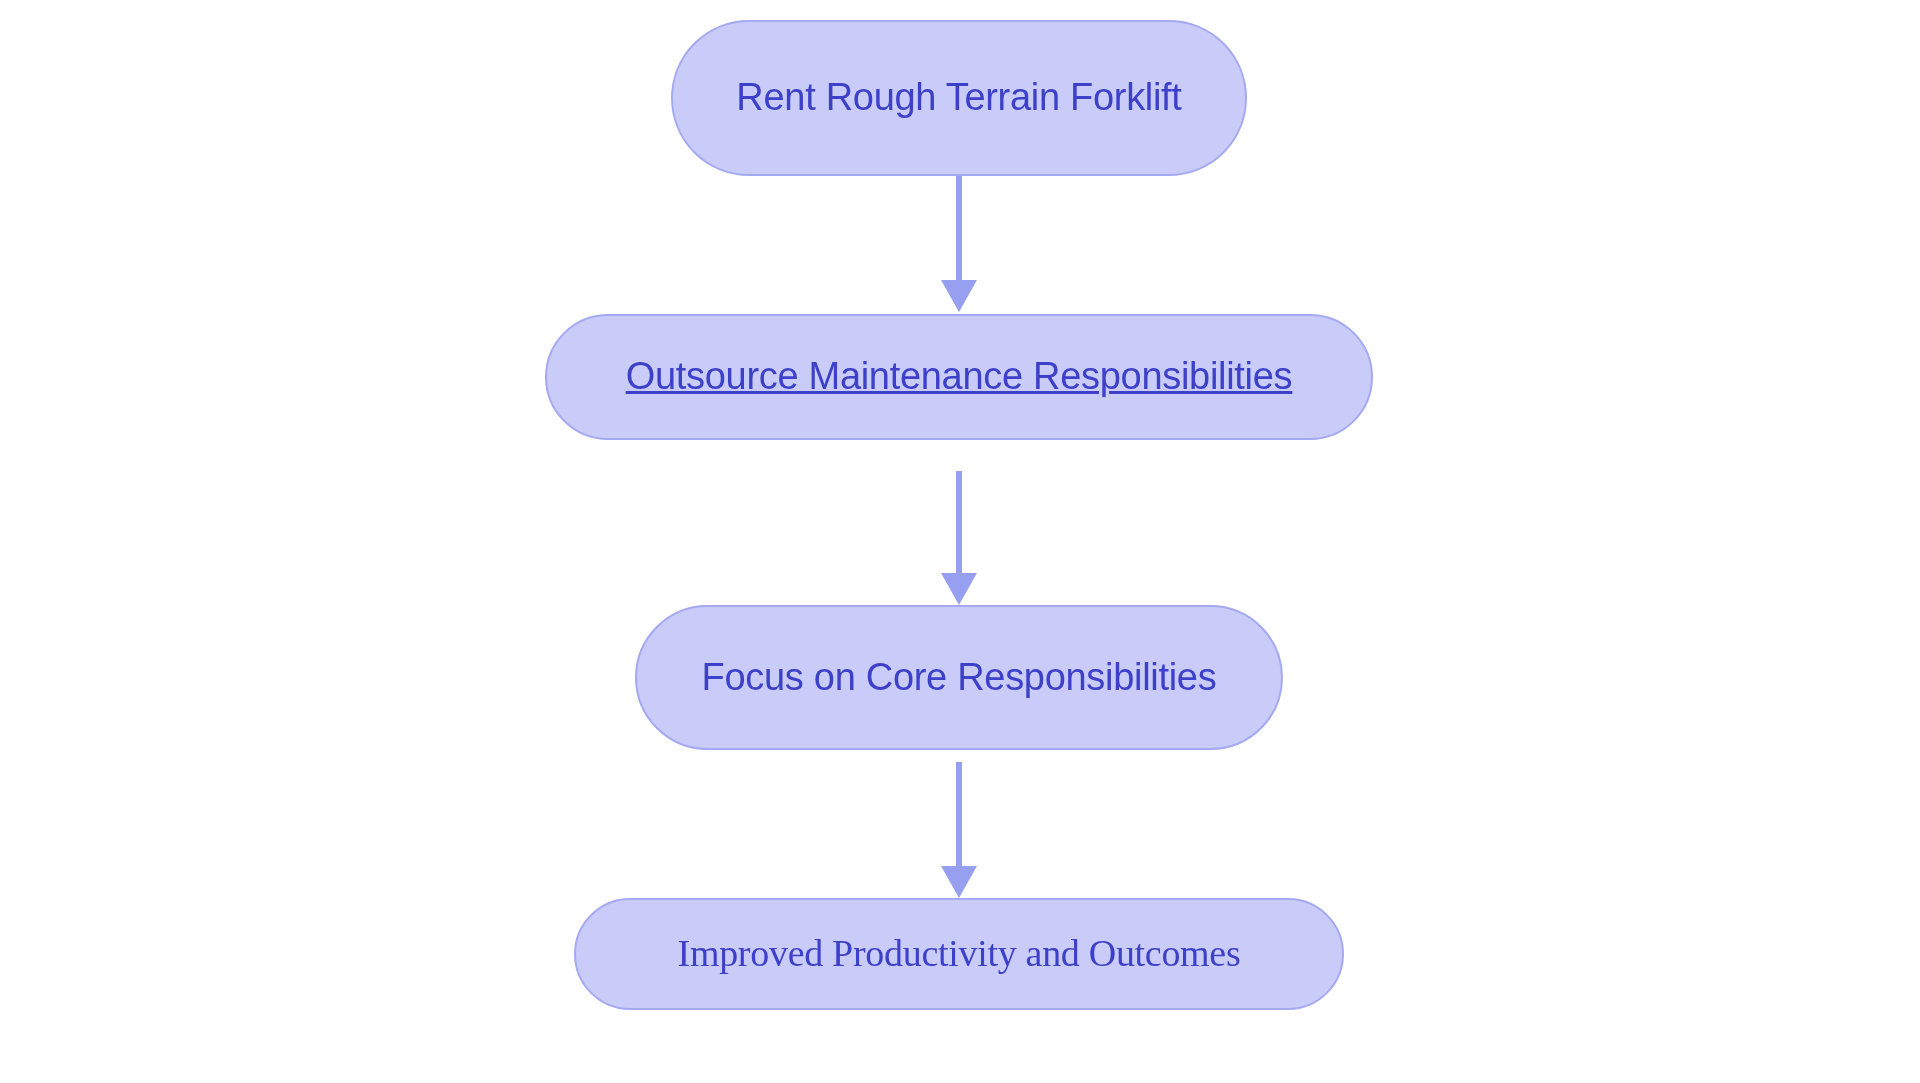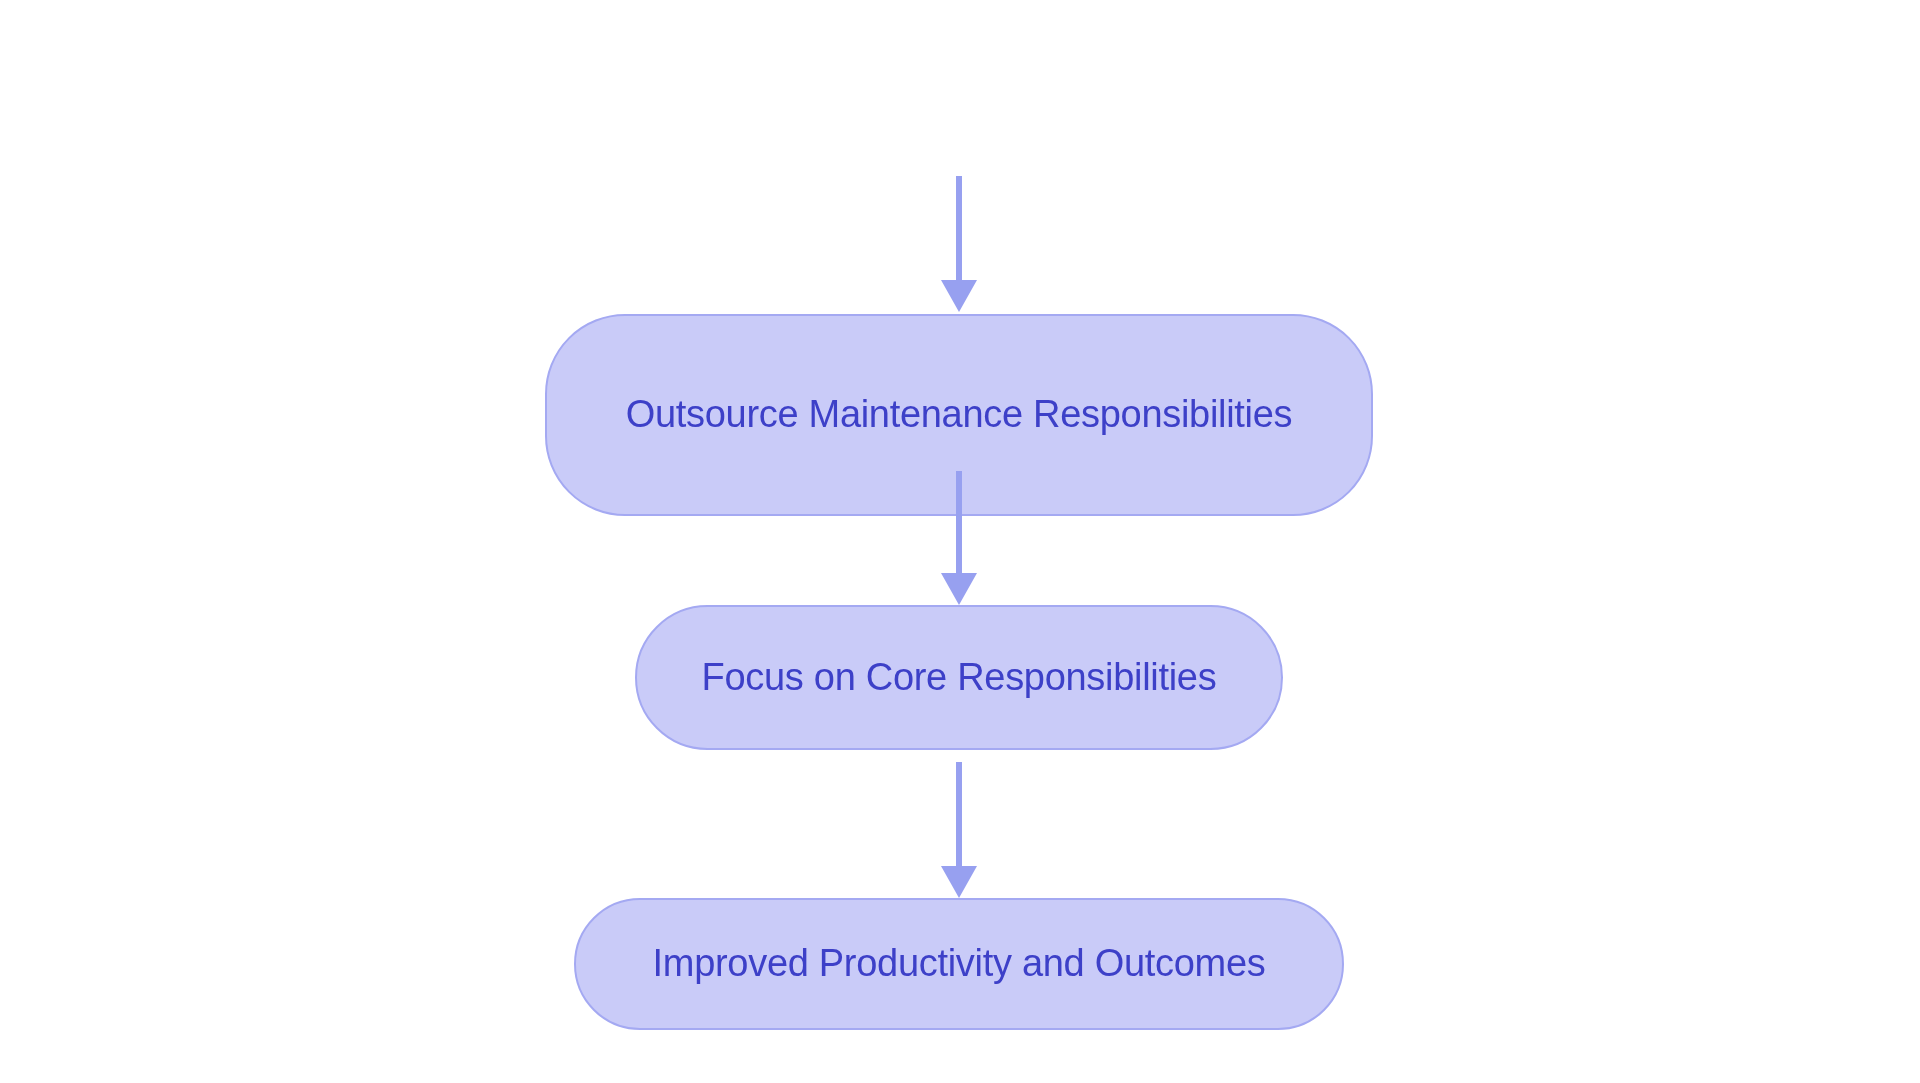--- a/index.html
+++ b/index.html
@@ -26,23 +26,23 @@
     border: 2.5px solid var(--node-border, #a4a9f2);
     border-radius: 80px;
     color: var(--node-text, #3d40c8);
     font-size: 38px;
     font-weight: 400;
     letter-spacing: -0.3px;
     line-height: 1.2;
     white-space: nowrap;
   }
   .node-1 { left: 671px; top:  20px; width: 576px; height: 156px; }
-  .node-2 { left: 545px; top: 314px; width: 828px; height: 202px; }
+  .node-2 { left: 545px; top: 314px; width: 828px; height: 126px; text-decoration: underline; }
   .node-3 { left: 635px; top: 605px; width: 648px; height: 145px; }
-  .node-4 { left: 574px; top: 898px; width: 770px; height: 132px; }
+  .node-4 { left: 574px; top: 898px; width: 770px; height: 112px; font-family: Liberation Serif, serif; }
 
   .flow-arrow {
     position: absolute;
     width: 36px;
     left: 941px;
   }
   .arrow-line {
     position: absolute;
     left: 15px;
     top: 0;
@@ -66,20 +66,23 @@
   .arrow-3 .arrow-line { height: 105px; }
   .arrow-1 .arrow-head { top: 104px; }
   .arrow-2 .arrow-head { top: 102px; }
   .arrow-3 .arrow-head { top: 104px; }
 </style>
 </head>
 <body>
 
 <div class="canvas">
 
+  <div class="flow-node node-1">
+    <span>Rent Rough Terrain Forklift</span>
+  </div>
 
   <div class="flow-arrow arrow-1">
     <div class="arrow-line"></div>
     <div class="arrow-head"></div>
   </div>
 
   <div class="flow-node node-2">
     <span>Outsource Maintenance Responsibilities</span>
   </div>
 

